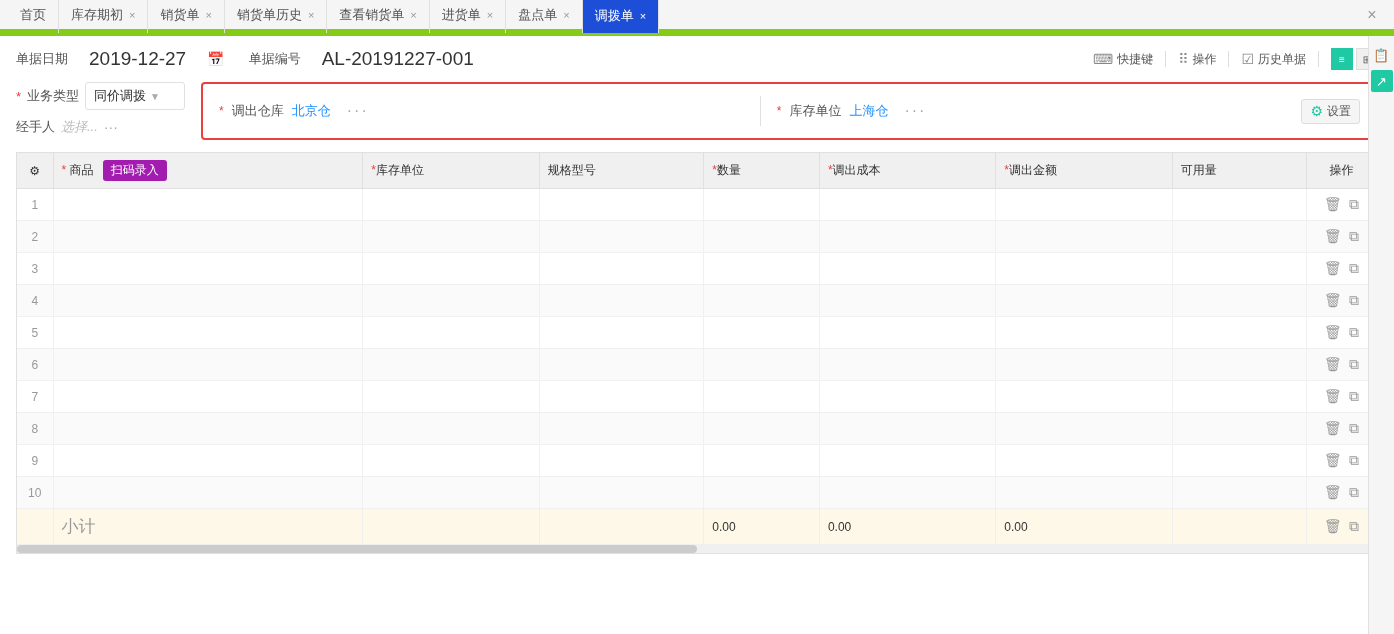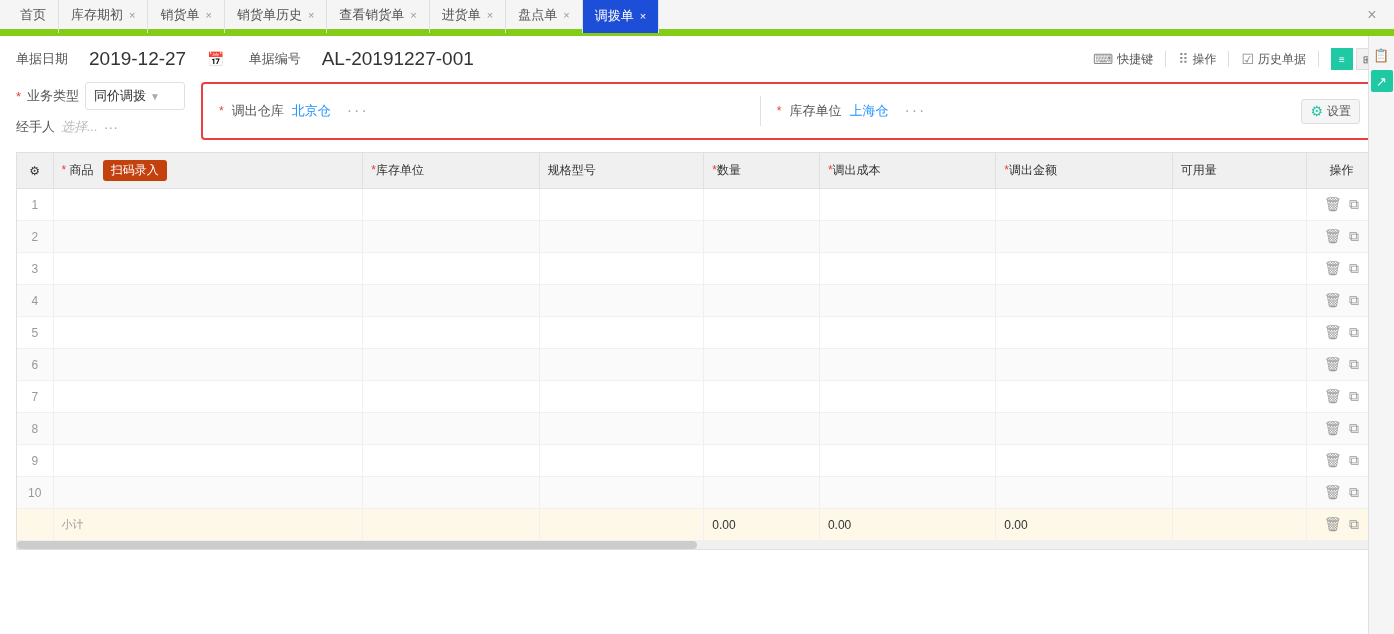--- a/index.html
+++ b/index.html
@@ -153,21 +153,21 @@
       padding: 6px 8px;
       border-right: 1px solid #f0f0f0;
       height: 32px;
     }
     .row-num { color: #999; text-align: center; width: 36px; }
     .col-actions { width: 70px; text-align: center; white-space: nowrap; }
     .action-icon { cursor: pointer; color: #999; font-size: 14px; margin: 0 2px; }
 
     .th-settings { width: 36px; text-align: center; }
     .scan-btn {
-      background: #c2410c; color: #fff;
+      background: #a21caf; color: #fff;
       border: none; border-radius: 3px;
       padding: 2px 8px; font-size: 12px; cursor: pointer;
       margin-left: 6px;
     }
 
     .subtotal-val { color: #333; }
 
     
     .side-panel {
       position: fixed; right: 0; top: 36px;
@@ -457,21 +457,21 @@
       <td></td>
       <td></td>
       <td></td>
       <td class="col-actions">
         <span class="action-icon">🗑</span>
         <span class="action-icon">⧉</span>
       </td>
     </tr>
           <tr class="subtotal">
       <td class="row-num"></td>
-      <td style="color:#999; font-size:11px;">小计</td>
+      <td style="color:#999; font-size:17px;">小计</td>
       <td></td>
       <td></td>
       <td class="subtotal-val">0.00</td>
       <td class="subtotal-val">0.00</td>
       <td class="subtotal-val">0.00</td>
       <td></td>
       <td class="col-actions">
         <span class="action-icon">🗑</span>
         <span class="action-icon">⧉</span>
       </td>

